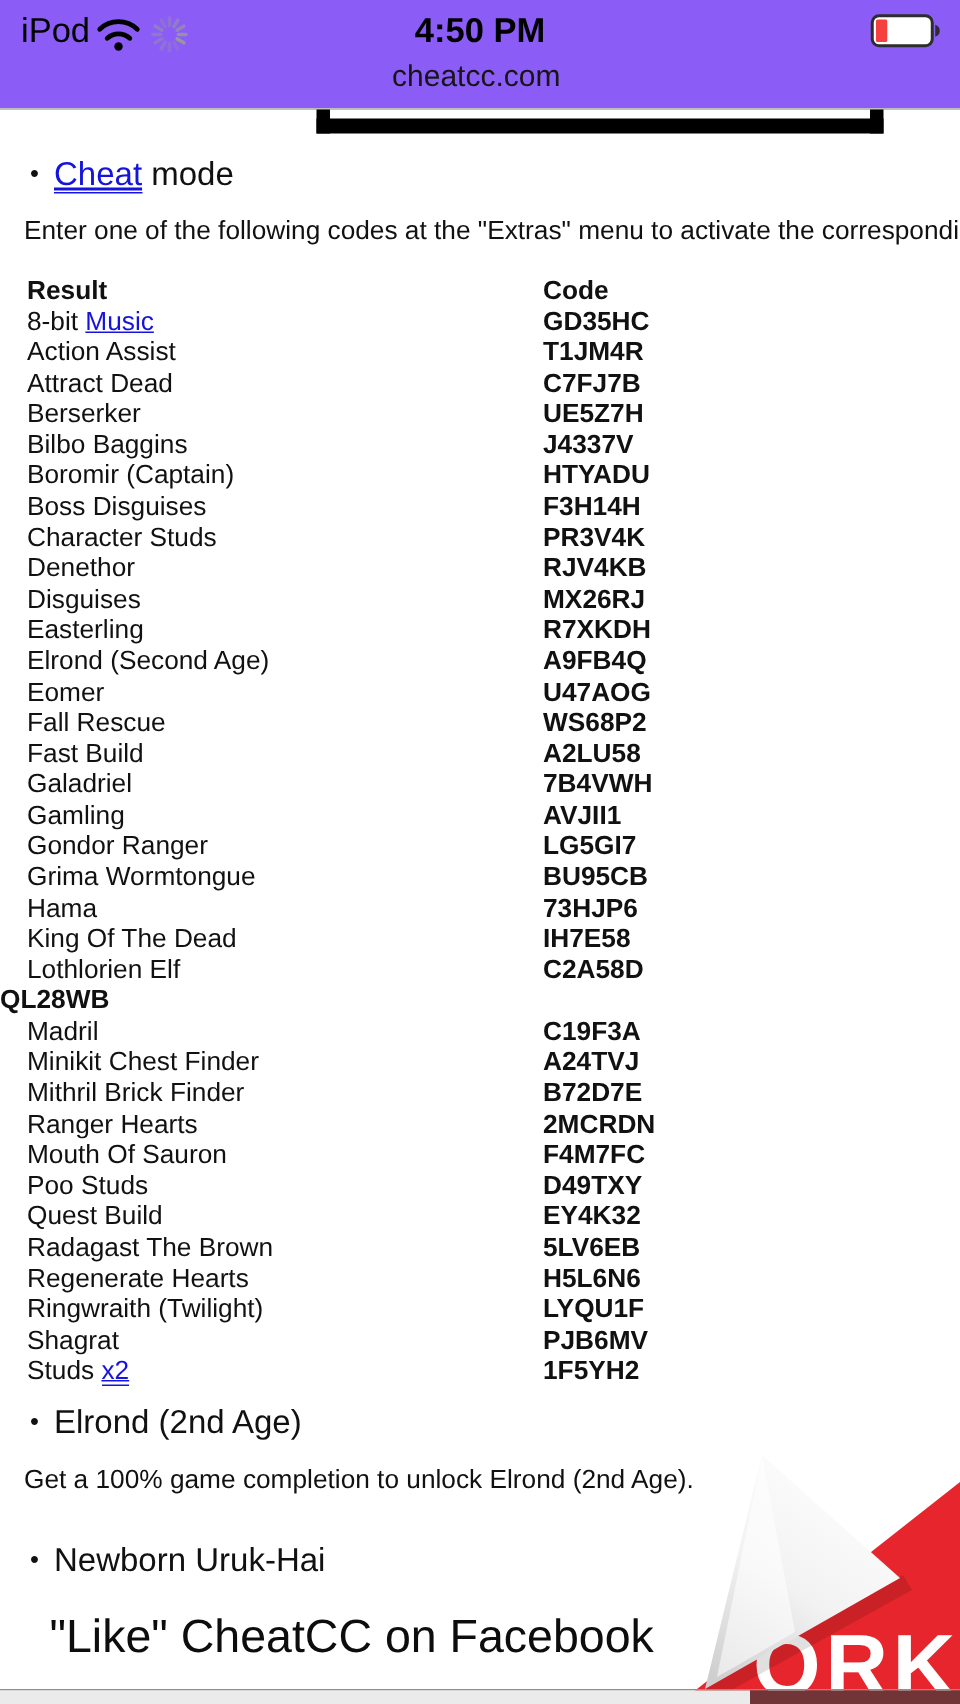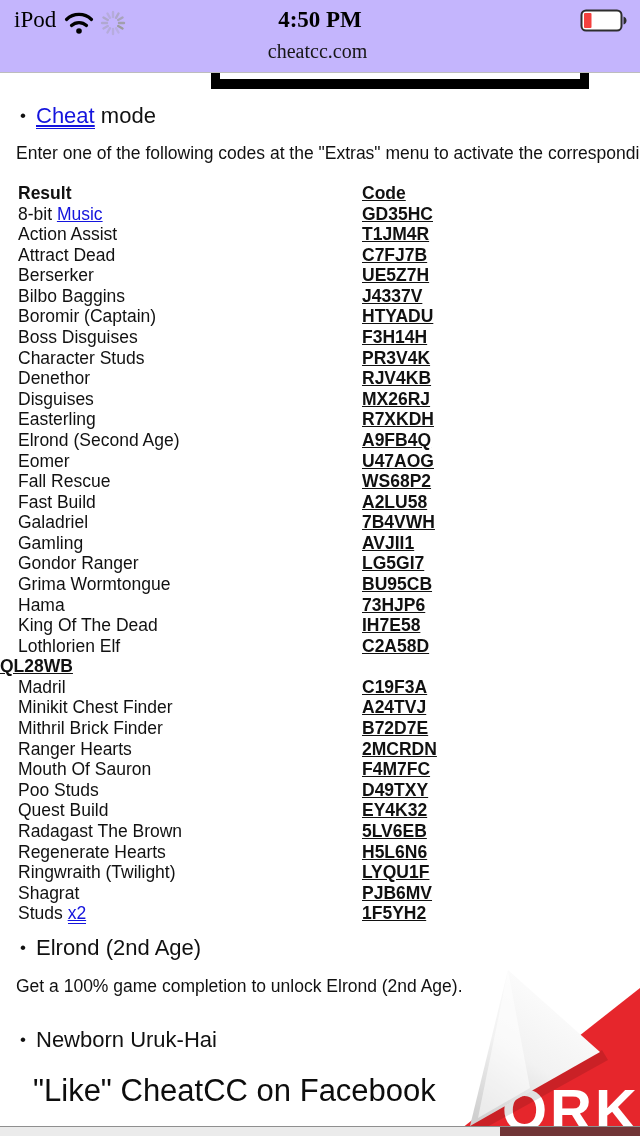--- a/index.html
+++ b/index.html
@@ -5,40 +5,40 @@
   html,body{margin:0;padding:0;background:#444;}
   #screen{
     position:relative;width:640px;height:1136px;margin:0 auto;
     background:#ffffff;overflow:hidden;
     font-family:"Liberation Sans","DejaVu Sans",sans-serif;
     color:#111;
   }
   
   #statusbar{
     position:absolute;left:0;top:0;width:640px;height:73px;
-    background:#c4b5fd;border-bottom:1px solid #bdbdbd;box-sizing:border-box;font-family:Liberation Serif, serif;
+    background:#8b5cf6;border-bottom:1px solid #bdbdbd;box-sizing:border-box;
   }
   .carrier{position:absolute;left:14px;top:7px;font-size:23px;color:#000;}
   .wifi{position:absolute;left:64px;top:11px;}
   .spinner{position:absolute;left:100px;top:10px;}
   .time{position:absolute;left:0;top:7px;width:640px;text-align:center;font-size:23px;font-weight:700;color:#000;}
   .battery{position:absolute;right:13px;top:9px;}
   .urlbar{position:absolute;left:0;top:40px;width:635px;text-align:center;font-size:20px;color:#161616;}
   
   .imgbar{position:absolute;background:#000;}
   
   .bullet{position:absolute;left:36px;font-size:22px;line-height:22px;white-space:pre;}
   .bullet::before{content:"\2022";position:absolute;left:-16px;top:0;font-size:17px;color:#111;}
   .para{position:absolute;left:16px;width:624px;font-size:17.5px;line-height:22px;white-space:nowrap;overflow:hidden;}
   a.inlink{color:#1414dd;text-decoration:underline;border-bottom:1px solid #1414dd;cursor:pointer;}
   
   #cheattable{position:absolute;left:0;top:183px;width:640px;}
   .trow{display:flex;height:20.58px;line-height:20.58px;font-size:17.5px;align-items:center;}
   .tcell-result{padding-left:18px;width:362px;box-sizing:border-box;white-space:pre;overflow:hidden;}
-  .tcell-code{font-weight:700;white-space:pre;text-decoration:underline;}
+  .tcell-code{font-weight:700;white-space:pre;}
   .thead .tcell-result{font-weight:700;}
   
   #fbheading{position:absolute;left:33px;top:1072px;font-size:31px;line-height:38px;color:#0d0d0d;white-space:nowrap;}
   
   #peelad{position:absolute;left:430px;top:930px;width:210px;height:206px;z-index:4;cursor:pointer;}
   
   #toolbarsliver{position:absolute;left:0;bottom:0;width:640px;height:9px;border-top:1px solid #8f8f8f;z-index:9;}
   #toolbarsliver .seg-light{position:absolute;left:0;top:0;width:500px;height:9px;background:#ebebeb;}
   #toolbarsliver .seg-dark{position:absolute;left:500px;top:0;width:140px;height:9px;background:#713537;}
 </style>

